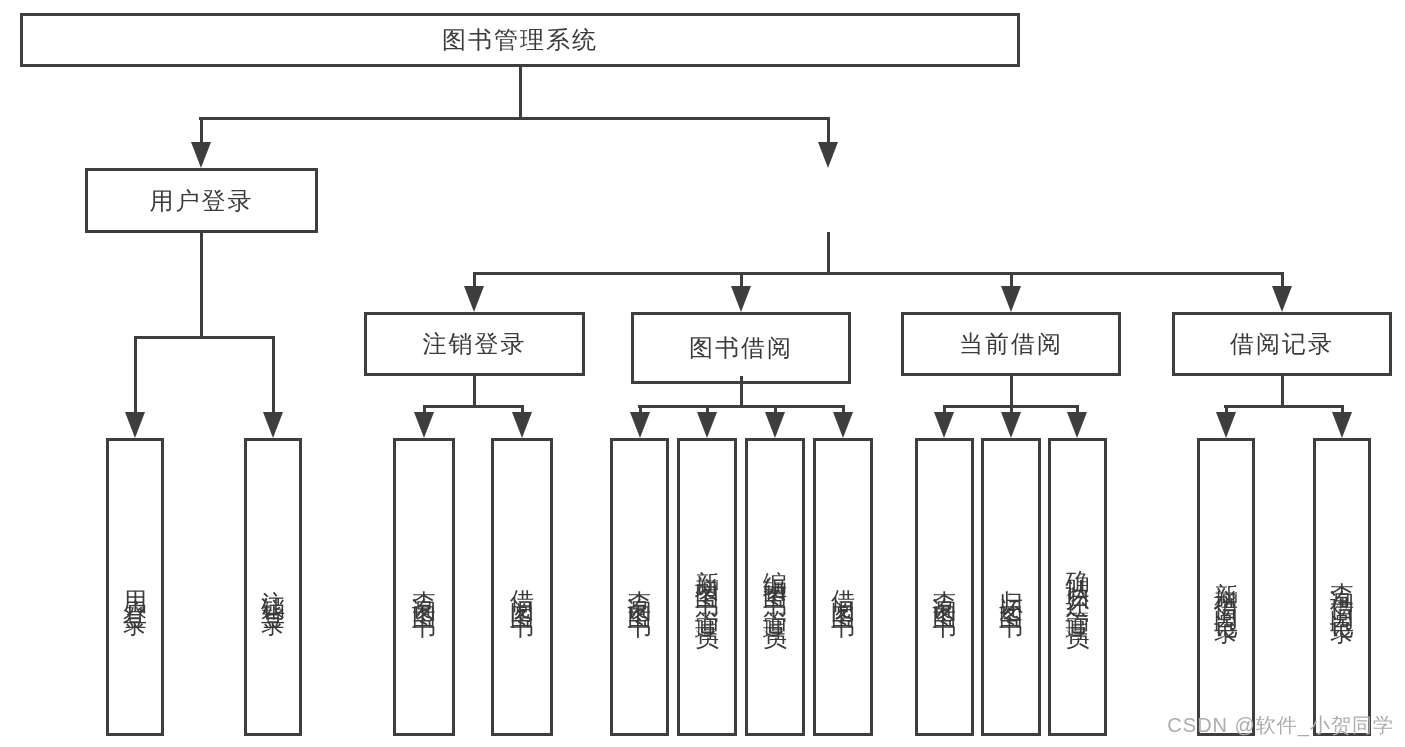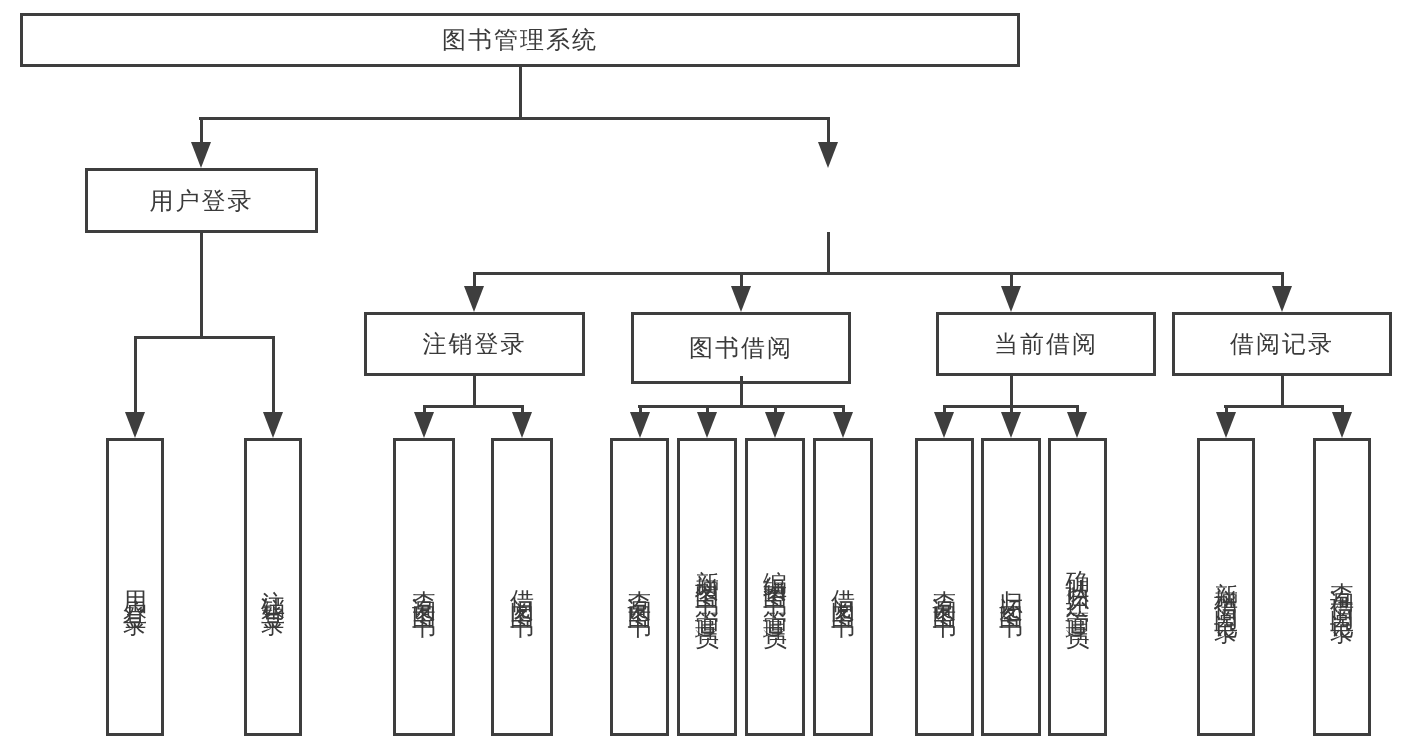--- a/index.html
+++ b/index.html
@@ -64,21 +64,21 @@
   <div class="box h" style="left:85px;top:168px;width:233px;height:65px">
     <span>用户登录</span>
   </div>
 
   <div class="box h" style="left:364px;top:312px;width:221px;height:64px">
     <span>注销登录</span>
   </div>
   <div class="box h" style="left:631px;top:312px;width:220px;height:72px">
     <span>图书借阅</span>
   </div>
-  <div class="box h" style="left:936px;top:312px;width:220px;height:64px">
+  <div class="box h" style="left:901px;top:312px;width:220px;height:64px">
     <span>当前借阅</span>
   </div>
   <div class="box h" style="left:1172px;top:312px;width:220px;height:64px">
     <span>借阅记录</span>
   </div>
 
   <div class="box v" style="left:106px;top:438px;width:58px;height:298px">
     <span>用户登录</span>
   </div>
   <div class="box v" style="left:244px;top:438px;width:58px;height:298px">
@@ -170,13 +170,14 @@
       <div class="line" style="left: 1010px; top: 405px; width: 3px; height: 15px;"></div>
       <div class="arrowhead" style="left: 1001px; top: 412px;"></div>
       <div class="line" style="left: 1076px; top: 405px; width: 3px; height: 15px;"></div>
       <div class="arrowhead" style="left: 1067px; top: 412px;"></div>
       <div class="line" style="left: 1225px; top: 405px; width: 3px; height: 15px;"></div>
       <div class="arrowhead" style="left: 1216px; top: 412px;"></div>
       <div class="line" style="left: 1341px; top: 405px; width: 3px; height: 15px;"></div>
       <div class="arrowhead" style="left: 1332px; top: 412px;"></div>
     </div>
 
+  <div class="watermark">CSDN @软件_小贺同学</div>
 </div>
 
 </body></html>

